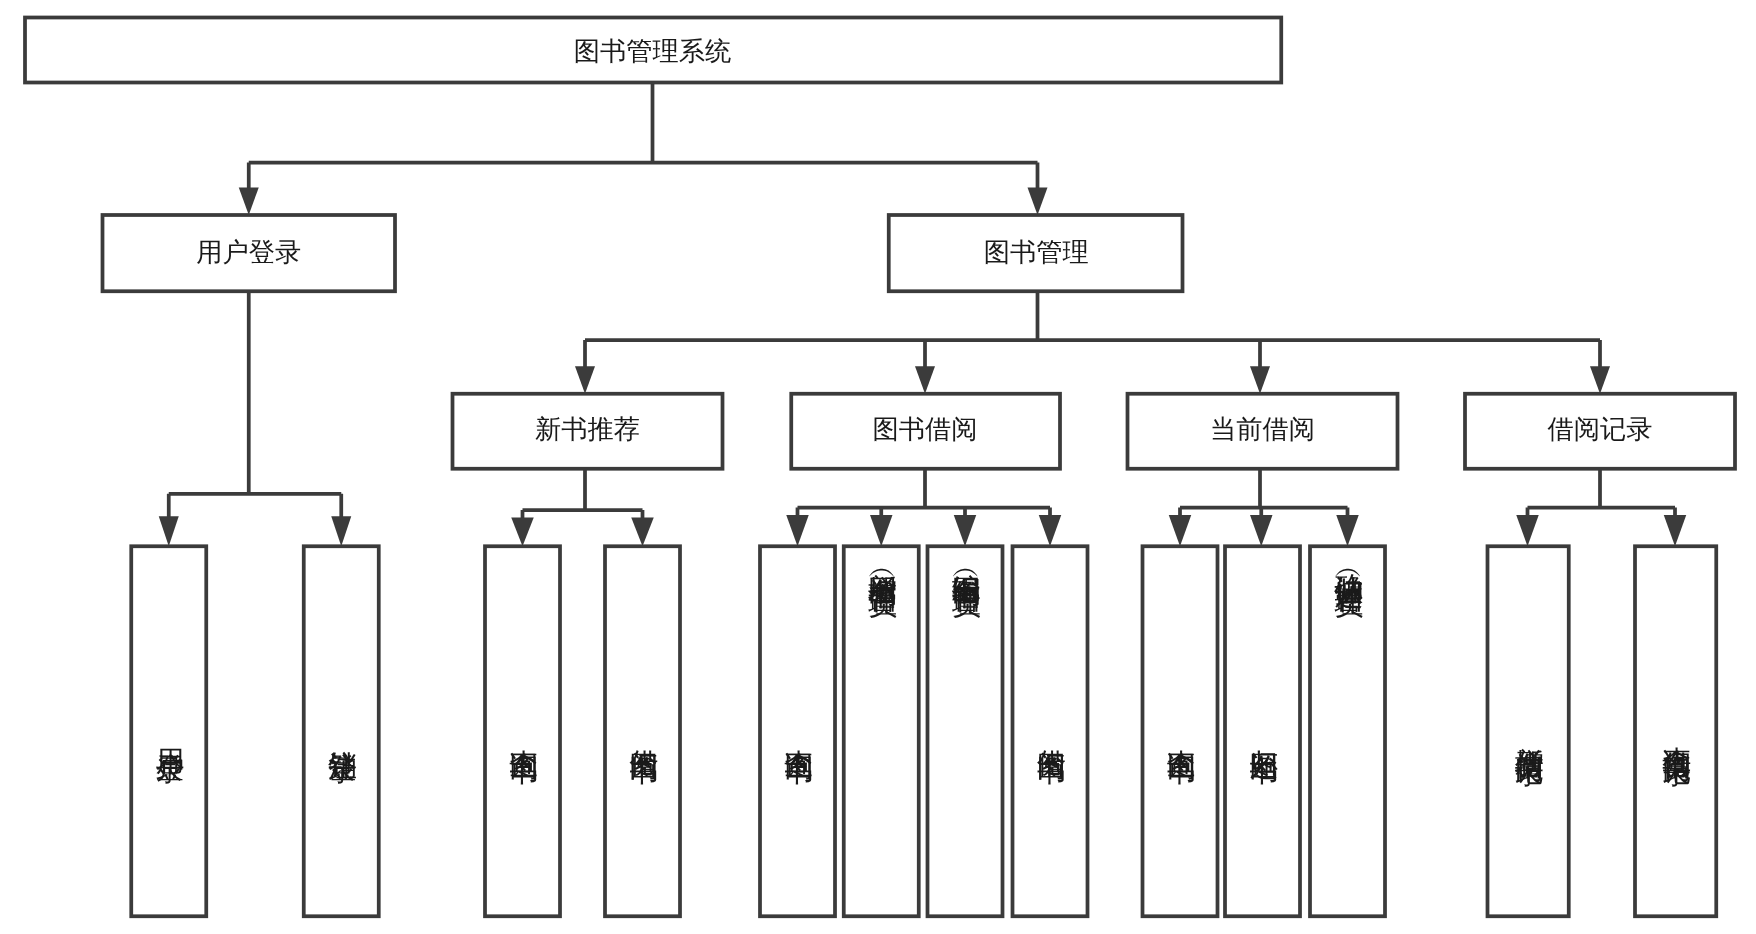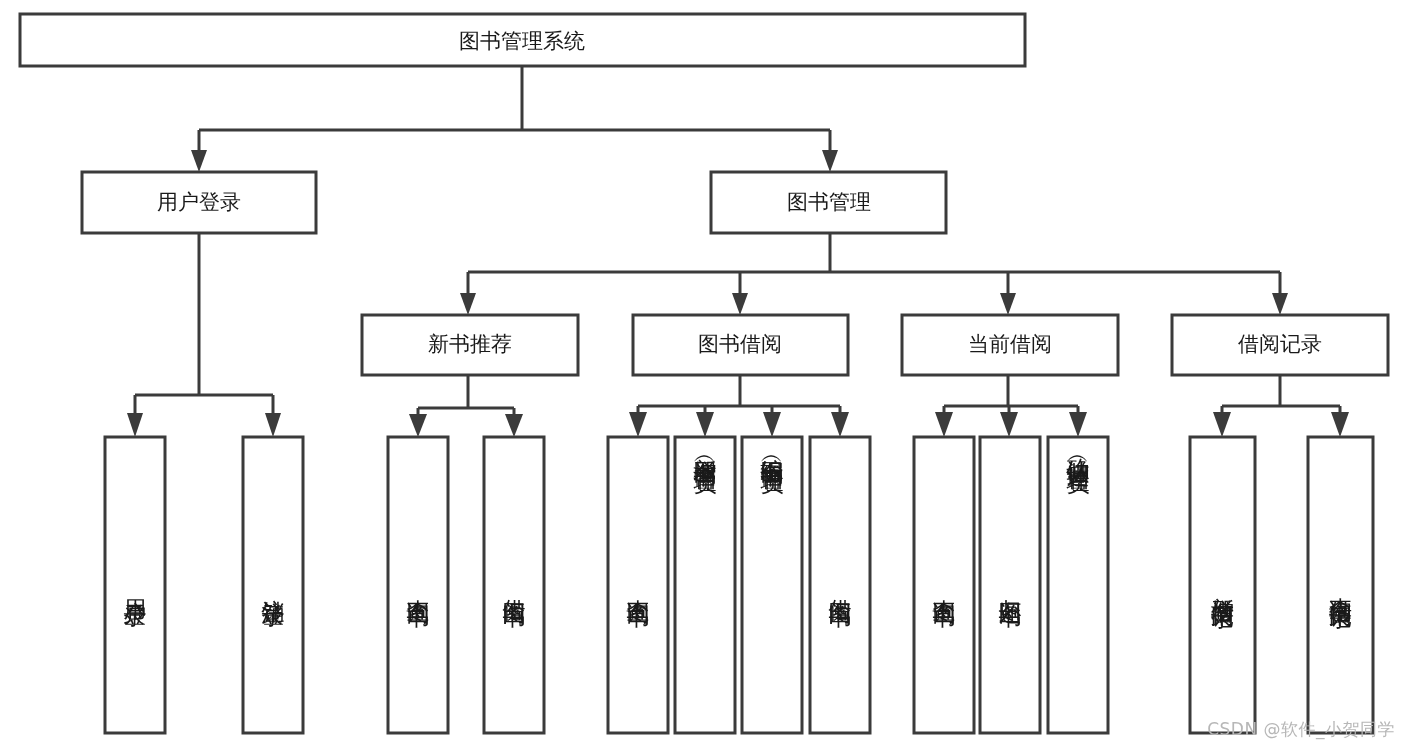--- a/index.html
+++ b/index.html
@@ -232,15 +232,14 @@
     <span class="vtext">确认归还（管理员）</span>
   </div>
 
   <div class="vtext-box" style="left:1190px; top:437px; width:65px; height:296px;">
     <span class="vtext">新增借阅记录</span>
   </div>
   <div class="vtext-box" style="left:1308px; top:437px; width:65px; height:296px;">
     <span class="vtext">查询借阅记录</span>
   </div>
 
-  <div class="watermark">CSDN @软件_小贺同学</div>
 
 </div>
 
 </body></html>

